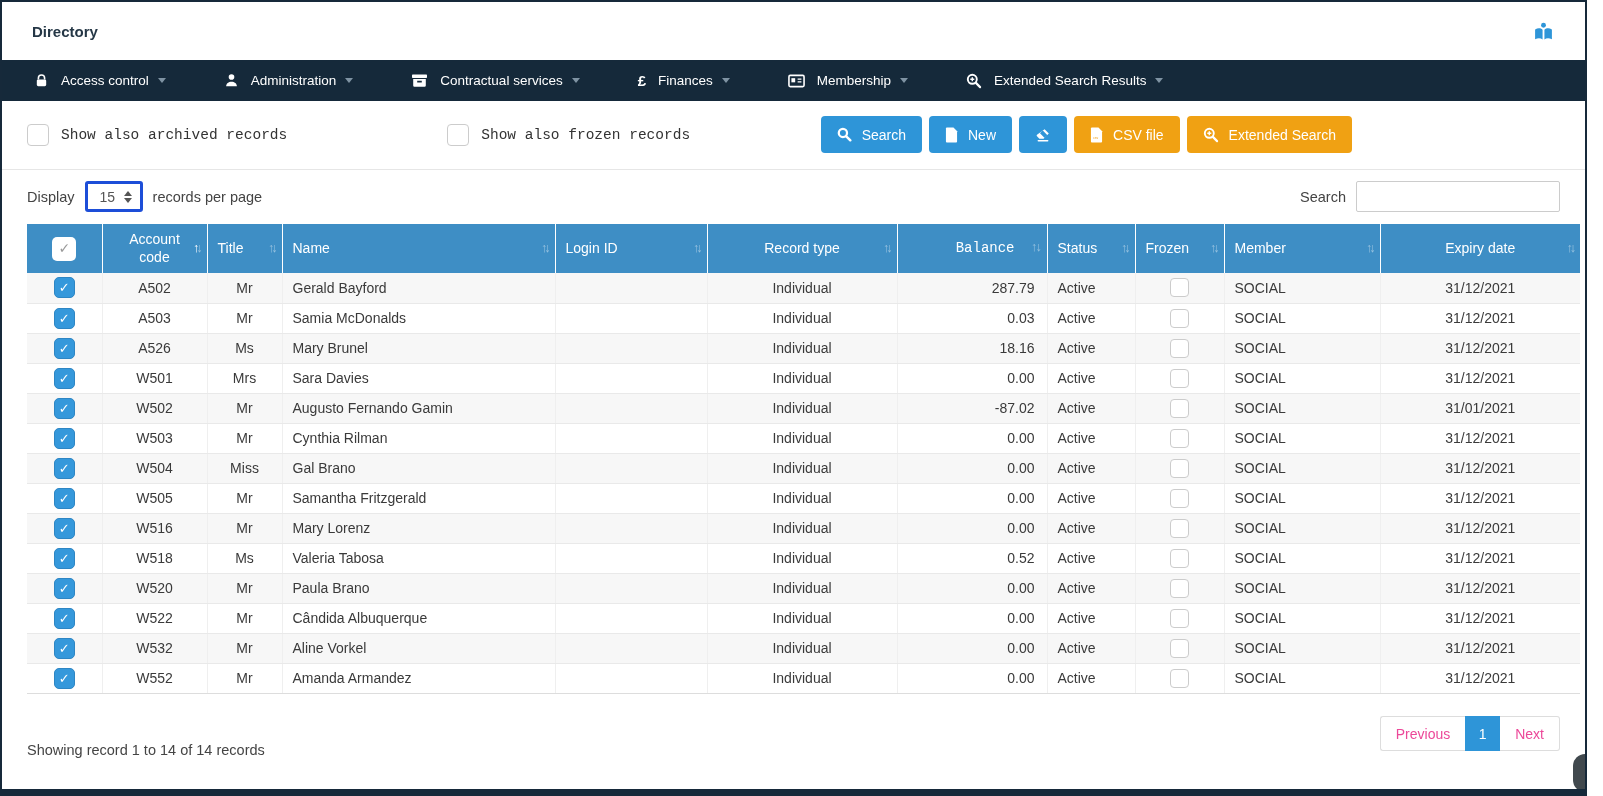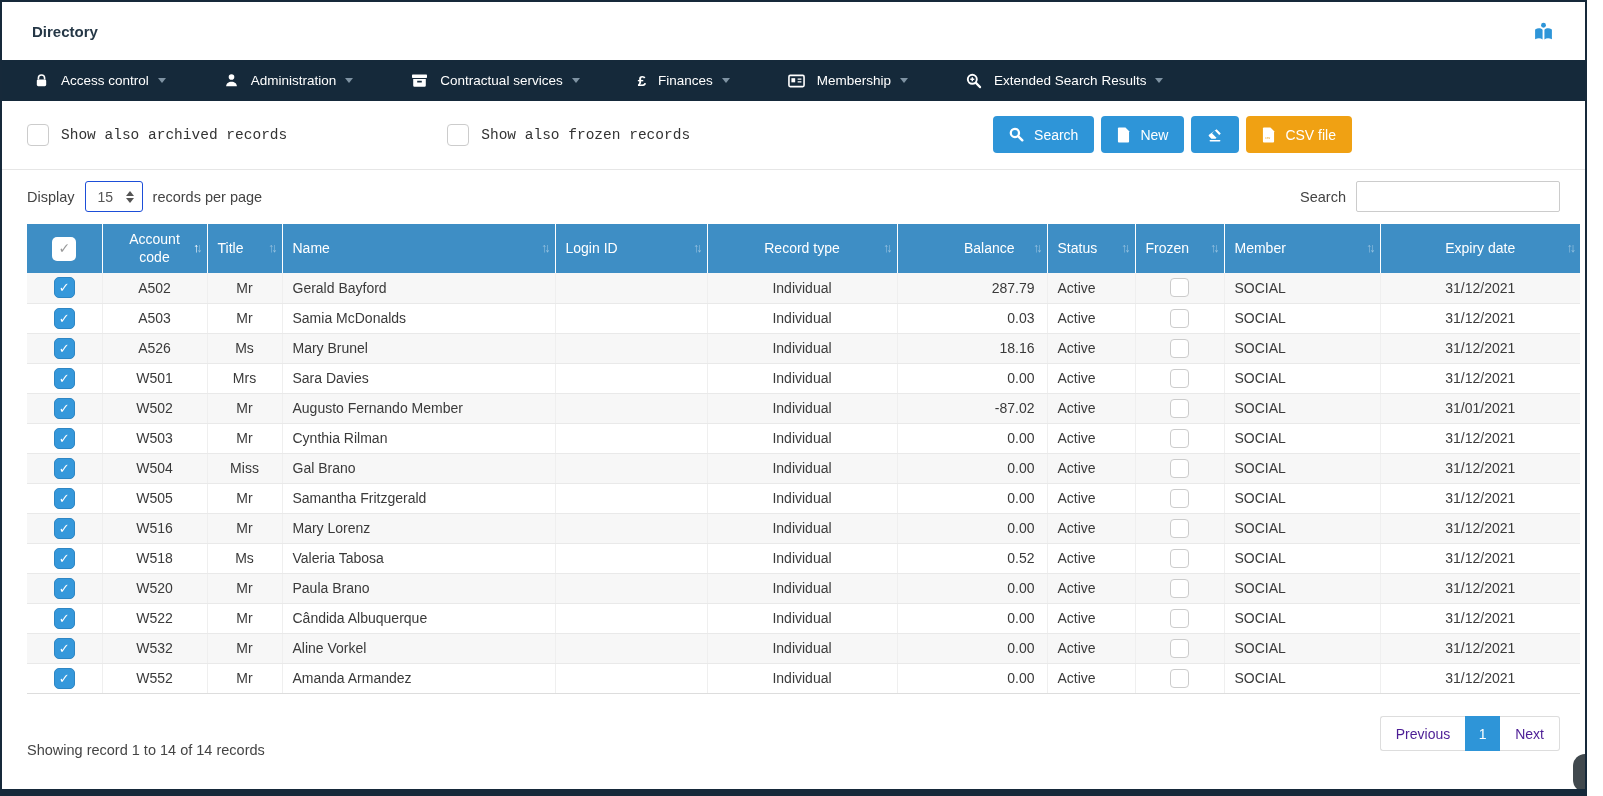--- a/index.html
+++ b/index.html
@@ -29,21 +29,21 @@
   .btn-group { margin-left:auto; margin-right:208px; display:flex; gap:7px; }
   .btn { height:37px; border:none; border-radius:4px; color:#fff; font-size:14px; display:flex; align-items:center; gap:10px; padding:0 16px; cursor:pointer; font-family:inherit; }
   .btn .ic { display:flex; align-items:center; }
   .btn.blue { background:#2e95d8; }
   .btn.orange { background:#f0a113; }
 
   .sep { border:none; border-top:1px solid #e6e6e6; margin:0; }
 
   
   .display-bar { display:flex; align-items:center; padding:11px 25px; font-size:14.5px; color:#444; }
-  .pagesize { position:relative; width:58px; height:31px; border:1px solid #1d4ed8; border-radius:3px; margin:0 10px; display:flex; align-items:center; padding-left:12px; font-size:14px; color:#555; cursor:pointer; background:#fff; }
+  .pagesize { position:relative; width:58px; height:31px; border:3px solid #1d4ed8; border-radius:3px; margin:0 10px; display:flex; align-items:center; padding-left:12px; font-size:14px; color:#555; cursor:pointer; background:#fff; }
   .pagesize .steppers { position:absolute; right:8px; top:0; height:100%; display:flex; flex-direction:column; justify-content:center; gap:2px; }
   .pagesize .tri-up { width:0; height:0; border-left:4px solid transparent; border-right:4px solid transparent; border-bottom:5px solid #555; }
   .pagesize .tri-dn { width:0; height:0; border-left:4px solid transparent; border-right:4px solid transparent; border-top:5px solid #555; }
   .search-group { margin-left:auto; display:flex; align-items:center; }
   .search-label { font-size:14.5px; color:#444; margin-right:10px; }
   .search-input { width:204px; height:31px; border:1px solid #ccc; border-radius:2px; padding:0 8px; font-size:14px; font-family:inherit; color:#333; }
 
   
   table.grid { border-collapse:collapse; table-layout:fixed; margin:1px 25px 0 25px; width:1553px; font-size:14px; }
   .grid thead th { background:#3e8ec5; color:#fff; height:49px; font-weight:400; font-size:14px; padding:0 10px; position:relative; border-left:1px solid #fff; vertical-align:middle; line-height:1.25; }
@@ -58,21 +58,21 @@
   .al { text-align:left; } .ac { text-align:center; } .ar { text-align:right; }
 
   .hdr-chk { width:24px; height:24px; background:#fff; border-radius:5px; margin:0 auto; display:flex; align-items:center; justify-content:center; color:#9a9a9a; font-size:14px; cursor:pointer; }
   .row-chk { width:21px; height:21px; background:#3598db; border:1px solid #2e86c4; border-radius:5px; margin:0 auto; display:flex; align-items:center; justify-content:center; color:#fff; font-size:13px; font-weight:700; cursor:pointer; }
   .frozen-chk { width:19px; height:19px; background:#fff; border:1px solid #ccc; border-radius:4px; margin:0 auto; cursor:pointer; }
 
   
   .table-footer { display:flex; align-items:center; justify-content:space-between; padding:16px 25px; }
   .summary { font-size:14.5px; color:#444;margin-top:32px; }
   .pagination { display:flex; }
-  .page-btn { height:35px; min-width:35px; padding:12px 15px; border:1px solid #ddd; background:#fff; color:#4c1d95; font-size:14px; display:flex; align-items:center; justify-content:center; cursor:pointer; font-family:inherit; }
+  .page-btn { height:35px; min-width:35px; padding:12px 15px; border:1px solid #ddd; background:#fff; color:#ec4899; font-size:14px; display:flex; align-items:center; justify-content:center; cursor:pointer; font-family:inherit; }
   .page-btn.prev { border-radius:3px 0 0 3px; border-right:none; }
   .page-btn.current { background:#2e95d8; border-color:#2e95d8; color:#fff; padding:0; }
   .page-btn.next { border-left:none; border-radius:0 3px 3px 0; }
 
   .corner-widget { position:absolute; right:0; top:752px; width:12px; height:38px; background:#41494e; border-radius:19px 0 0 19px; }
 </style>
 </head>
 <body>
 
 <div class="window">
@@ -191,20 +191,30 @@
           <span class="ic">
             <svg width="13" height="16" viewBox="0 0 14 16">
               <path d="M2 0h7l4 4v11a1 1 0 01-1 1H2a1 1 0 01-1-1V1a1 1 0 011-1z" fill="currentColor"></path>
               <path d="M9 0v4h4z" fill="#ffffff" opacity=".5"></path>
               <rect x="2.4" y="8.6" width="9.2" height="4.2" rx=".5" fill="#ffffff"></rect>
               <text x="3.4" y="12" font-size="3.6" fill="#f0a113" font-family="Liberation Sans, sans-serif">csv</text>
             </svg>
           </span>
           <span>CSV file</span>
         </button>
+        <button class="btn orange">
+          <span class="ic">
+            <svg width="16" height="16" viewBox="0 0 16 16" fill="none" stroke="currentColor">
+              <circle cx="6.3" cy="6.3" r="4.5" stroke-width="1.9"></circle>
+              <path d="M6.3 4.3v4M4.3 6.3h4" stroke-width="1.4"></path>
+              <path d="M9.9 9.9l4.2 4.2" stroke-width="2.2" stroke-linecap="round"></path>
+            </svg>
+          </span>
+          <span>Extended Search</span>
+        </button>
       </div>
   </div>
 
   <hr class="sep">
 
   <div class="display-bar">
     <span>Display</span>
     <div class="pagesize">
       <span>15</span>
       <span class="steppers">
@@ -223,21 +233,21 @@
     <thead>
         <tr id="head-row">
           <th style="width: 75px;">
             <div class="hdr-chk">✓</div>
           </th>
           <th class="ac" style="width: 105px;"><span>Account code</span><span class="sort"><span class="on">↑</span><span>↓</span></span></th>
           <th class="al" style="width: 75px;"><span>Title</span><span class="sort"><span>↑</span><span>↓</span></span></th>
           <th class="al" style="width: 273px;"><span>Name</span><span class="sort"><span>↑</span><span>↓</span></span></th>
           <th class="al" style="width: 152px;"><span>Login ID</span><span class="sort"><span>↑</span><span>↓</span></span></th>
           <th class="ac" style="width: 190px;"><span>Record type</span><span class="sort"><span>↑</span><span>↓</span></span></th>
-          <th class="ar" style="width: 150px;"><span style="padding-right: 22px;">Balance</span><span class="sort"><span>↑</span><span>↓</span></span></th>
+          <th class="ar" style="width: 150px; font-family: Liberation Mono, monospace;"><span style="padding-right: 22px;">Balance</span><span class="sort"><span>↑</span><span>↓</span></span></th>
           <th class="al" style="width: 88px;"><span>Status</span><span class="sort"><span>↑</span><span>↓</span></span></th>
           <th class="al" style="width: 89px;"><span>Frozen</span><span class="sort"><span>↑</span><span>↓</span></span></th>
           <th class="al" style="width: 156px;"><span>Member</span><span class="sort"><span>↑</span><span>↓</span></span></th>
           <th class="ac" style="width: 200px; margin-left: 8px;"><span>Expiry date</span><span class="sort"><span>↑</span><span>↓</span></span></th>
         </tr>
       </thead>
     <tbody id="body-rows">
         <tr>
           <td class="ac">
             <div class="row-chk">✓</div>
@@ -305,21 +315,21 @@
           </td>
           <td class="al">SOCIAL</td>
           <td class="ac">31/12/2021</td>
         </tr>
         <tr>
           <td class="ac">
             <div class="row-chk">✓</div>
           </td>
           <td class="ac">W502</td>
           <td class="ac">Mr</td>
-          <td class="al">Augusto Fernando Member</td>
+          <td class="al">Augusto Fernando Gamin</td>
           <td class="al"></td>
           <td class="ac">Individual</td>
           <td class="ar" style="padding-right: 12px;">-87.02</td>
           <td class="al">Active</td>
           <td class="ac">
             <div class="frozen-chk"></div>
           </td>
           <td class="al">SOCIAL</td>
           <td class="ac">31/01/2021</td>
         </tr>

